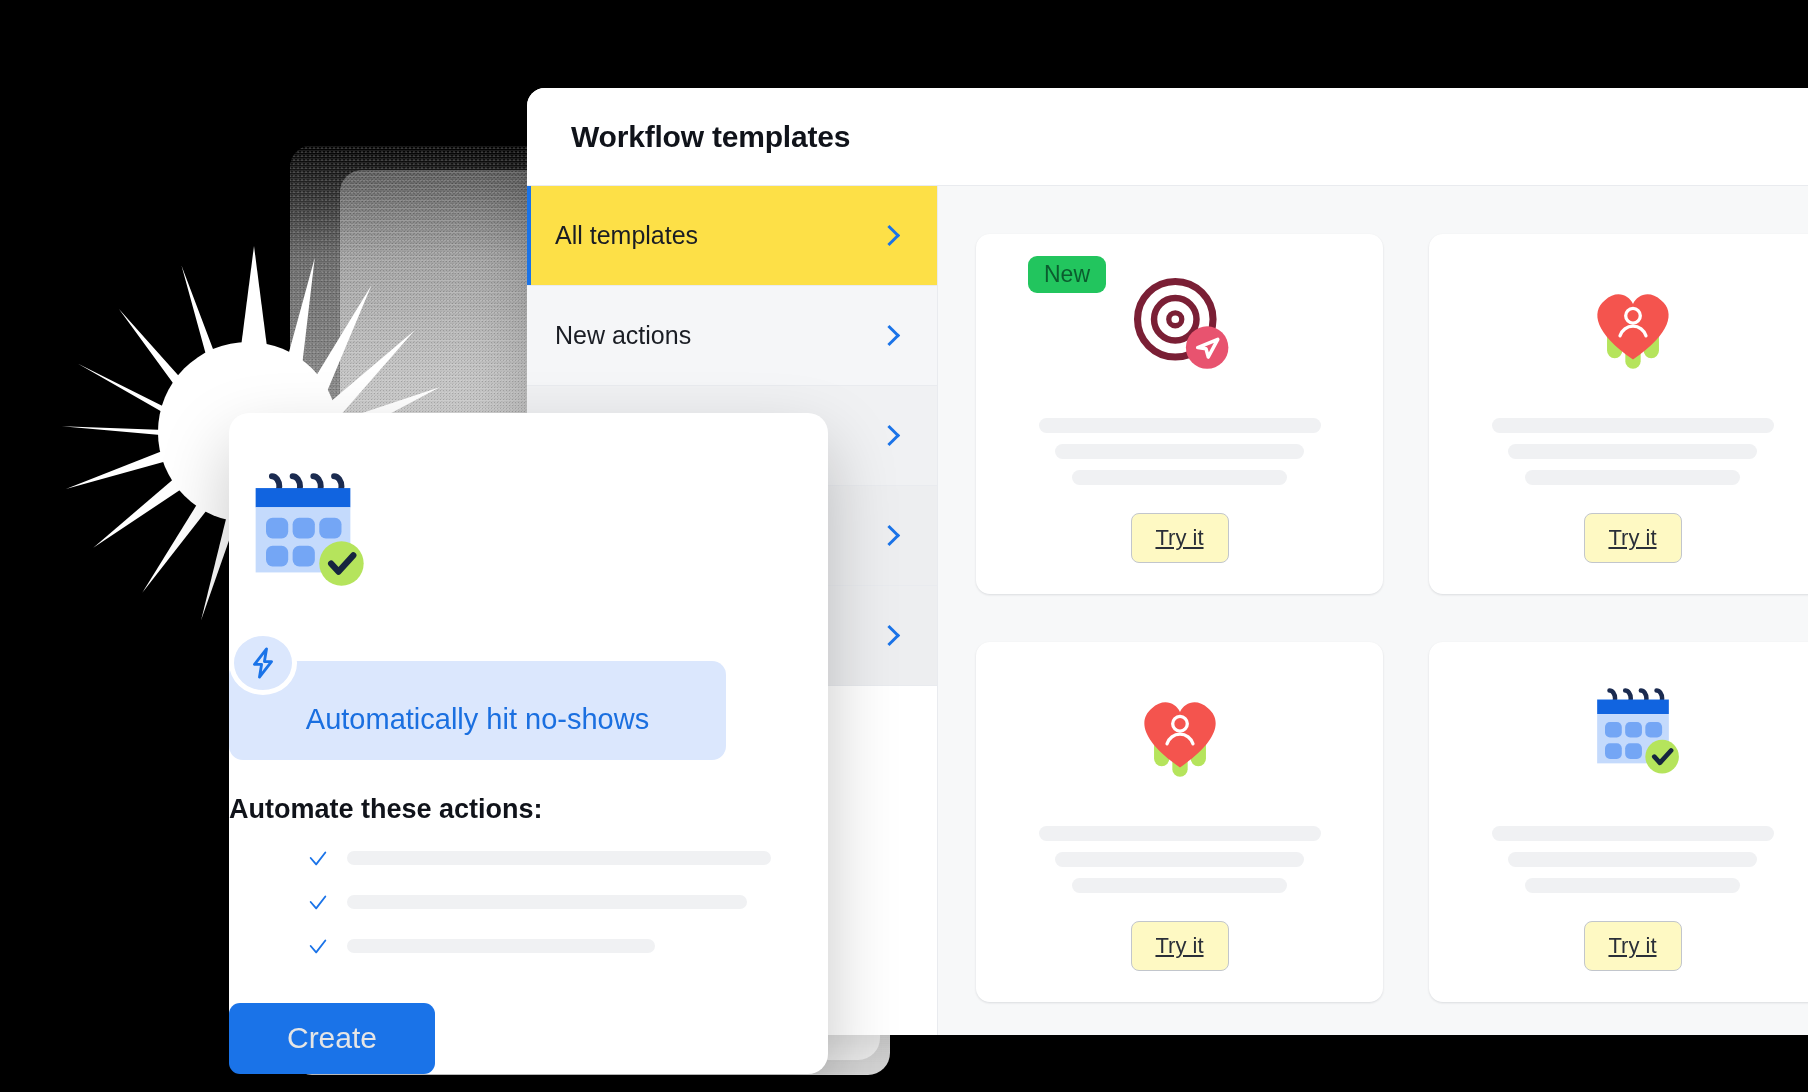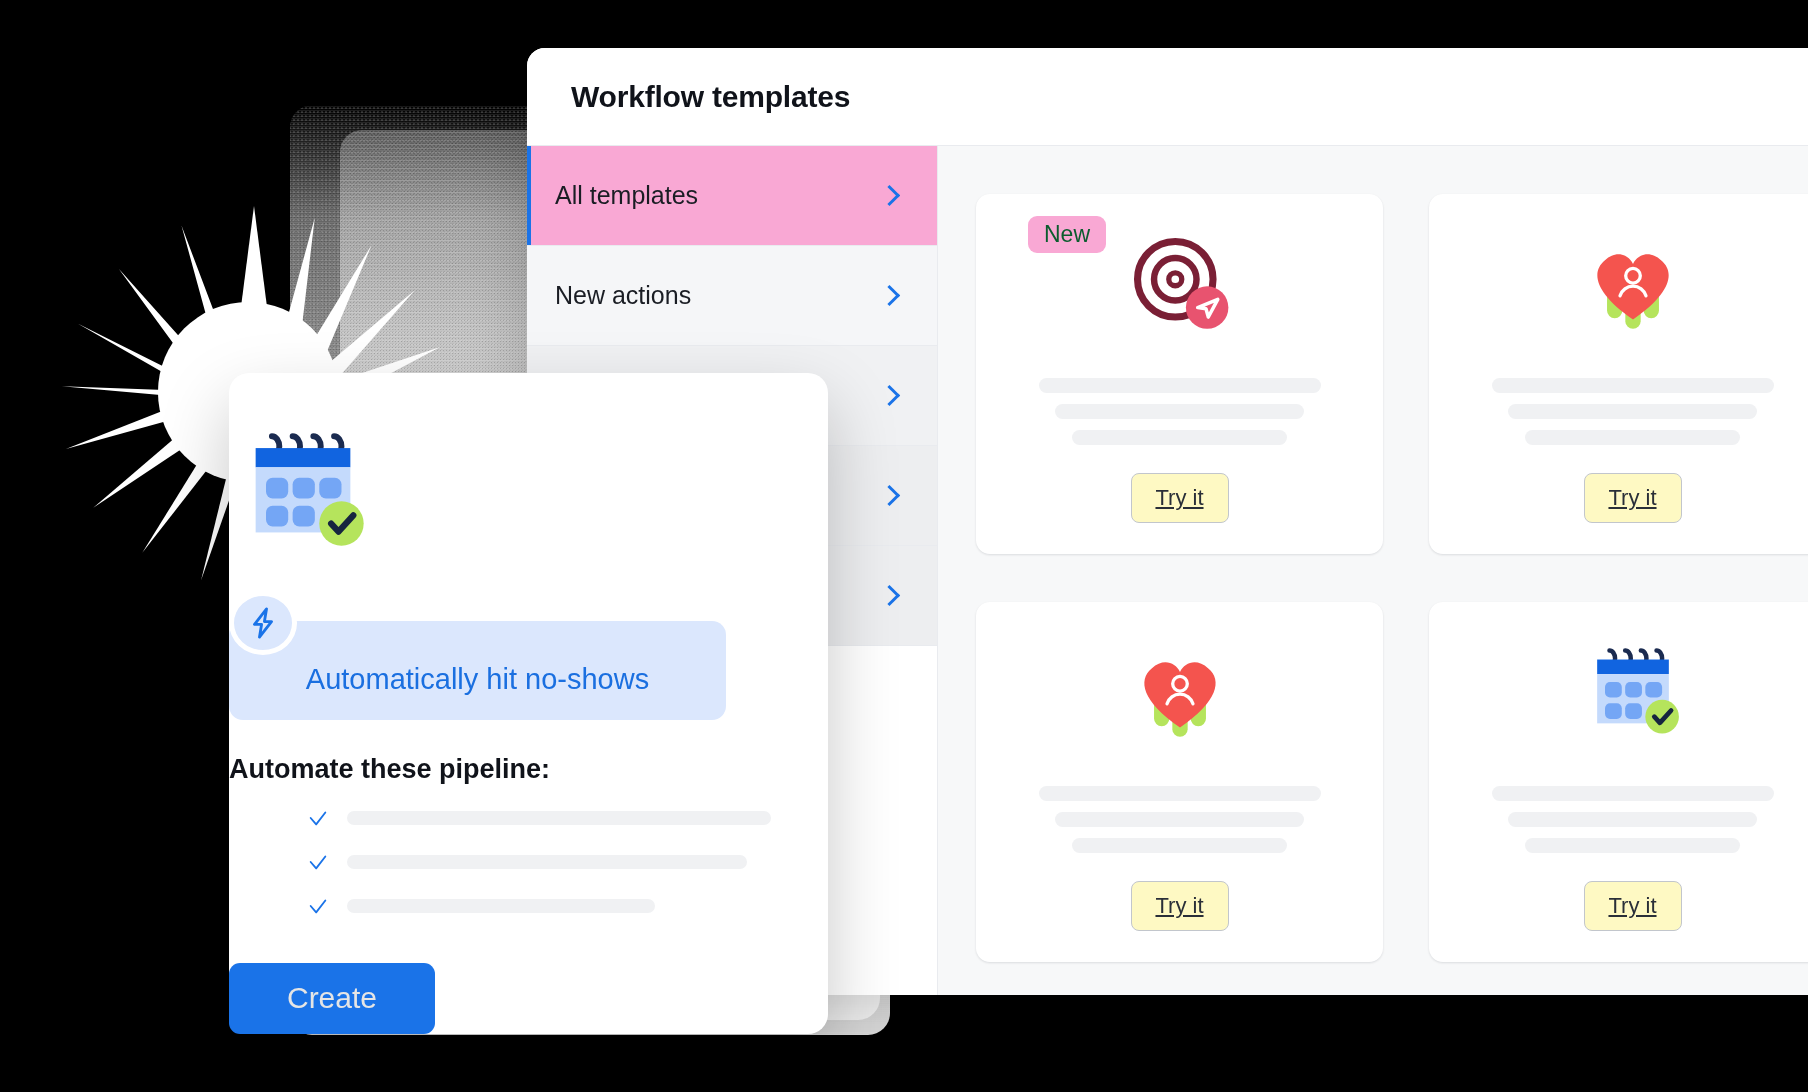--- a/index.html
+++ b/index.html
@@ -3,21 +3,21 @@
 <meta charset="utf-8">
 <style>
   * { box-sizing: border-box; margin:0; padding:0; }
   html, body {
     width: 1808px; height: 1092px;
     background: #000;
     overflow: hidden;
     font-family: "Liberation Sans", sans-serif;
     -webkit-font-smoothing: antialiased;
   }
-  #stage { position: relative; width:1808px; height:956px; background:#000; }
+  #stage { position: relative; width:1808px; height:956px; background:#000;margin-top:40px; }
 
   
   .starburst {
     position:absolute; left:58px; top:202px; width:392px; height:392px;
     z-index:3; pointer-events:none;
   }
 
   
   .noisecard {
     position:absolute;
@@ -70,21 +70,21 @@
     width:411px; flex:0 0 411px; background:#fff;
     border-right:1px solid #e9ebef;
     position:relative;
   }
   .side-row {
     height:100px; display:flex; align-items:center; justify-content:space-between;
     padding:0 32px 0 28px;
     border-bottom:1px solid #e9ebef;
     background:#fff; cursor:pointer; position:relative;
   }
-  .side-row.active { background:#f9a8d4; }
+  .side-row.active { background:#fde047; }
   .side-row.active::before {
     content:""; position:absolute; left:0; top:0; bottom:0; width:4px; background:#1a73e8;
   }
   .side-row.tint1 { background:#f5f6f8; }
   .side-row.tint2 { background:#f0f1f3; }
   .side-row.tint3 { background:#edeef0; }
   .side-label { font-size:25px; color:#1a1d24; font-weight:400; }
   .chev {
     width:15px; height:15px; border-right:3.5px solid #1a73e8; border-bottom:3.5px solid #1a73e8;
     transform:rotate(-45deg); flex:0 0 auto; margin-right:8px;
@@ -97,21 +97,21 @@
   .grid {
     display:grid; grid-template-columns:407px 407px; gap:48px 46px;
   }
   .tcard {
     width:407px; height:360px; background:#fff; border-radius:14px;
     box-shadow:0 1px 3px rgba(16,24,40,.07), 0 1px 2px rgba(16,24,40,.05);
     position:relative; display:flex; flex-direction:column; align-items:center;
   }
   .badge-new {
     position:absolute; left:52px; top:22px;
-    background:#f9a8d4; color:#0b5c2e;
+    background:#22c55e; color:#0b5c2e;
     font-size:23px; font-weight:500;
     padding:5px 16px; border-radius:9px;
   }
   .tcard-illus { height:180px; display:flex; align-items:center; justify-content:center; width:100%; }
   .skel { background:#f0f1f3; border-radius:9px; height:15px; }
   .skel-wrap { width:100%; display:flex; flex-direction:column; align-items:center; gap:11px; margin-top:4px; }
   .s1 { width:282px; }
   .s2 { width:249px; }
   .s3 { width:215px; }
   .tryit {
@@ -338,21 +338,21 @@
     <div class="bolt-circle">
       <svg width="34" height="34" viewBox="0 0 24 24">
         <path d="M14.5 2 L6 13 h5 l-1.5 9 L18 11 h-5 z" fill="none" stroke="#1a73e8" stroke-width="2" stroke-linejoin="round"></path>
       </svg>
     </div>
 
     <div class="pill">
       <span class="pill-text">Automatically hit no-shows</span>
     </div>
 
-    <div class="auto-head">Automate these pipeline:</div>
+    <div class="auto-head">Automate these actions:</div>
 
     <div class="checks">
       <div class="check-row">
         <svg width="22" height="22" viewBox="0 0 24 24">
           <path d="M4 12 l6 7 l10 -13" fill="none" stroke="#1a73e8" stroke-width="2" stroke-linecap="round" stroke-linejoin="round"></path>
         </svg>
         <div class="cbar c1"></div>
       </div>
       <div class="check-row">
         <svg width="22" height="22" viewBox="0 0 24 24">

